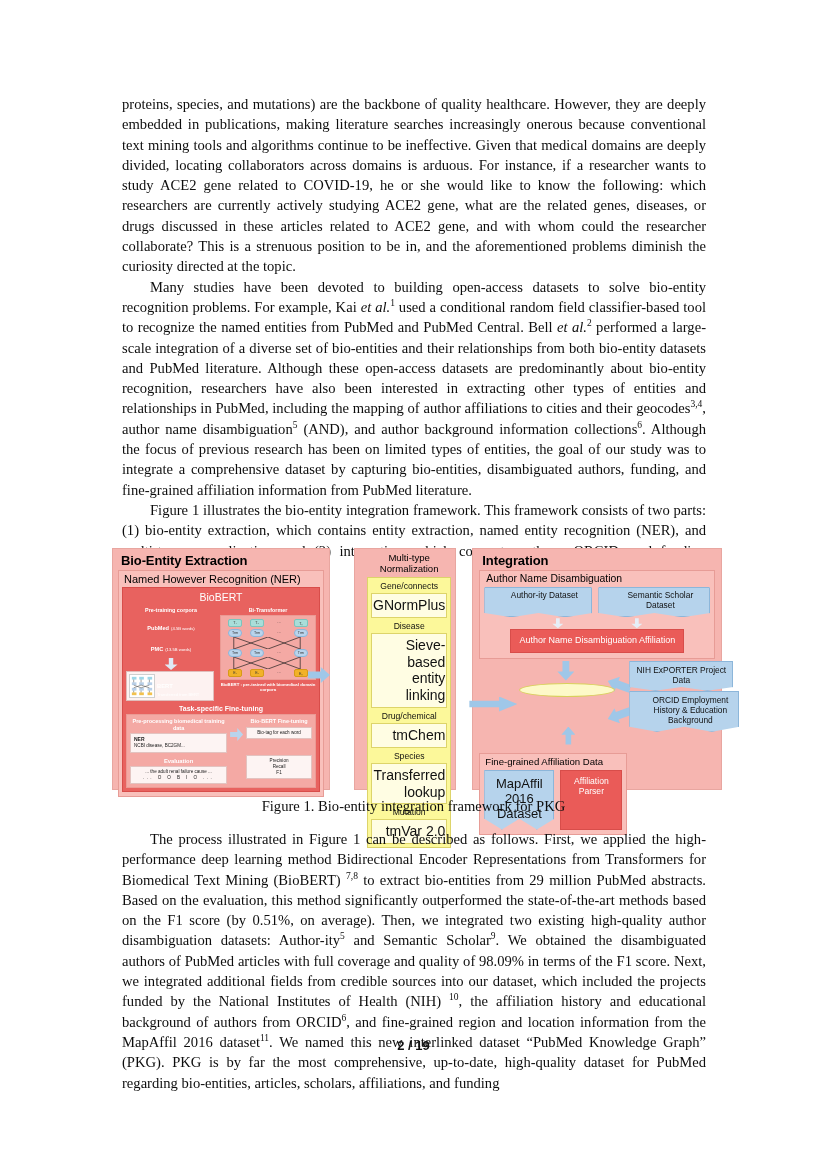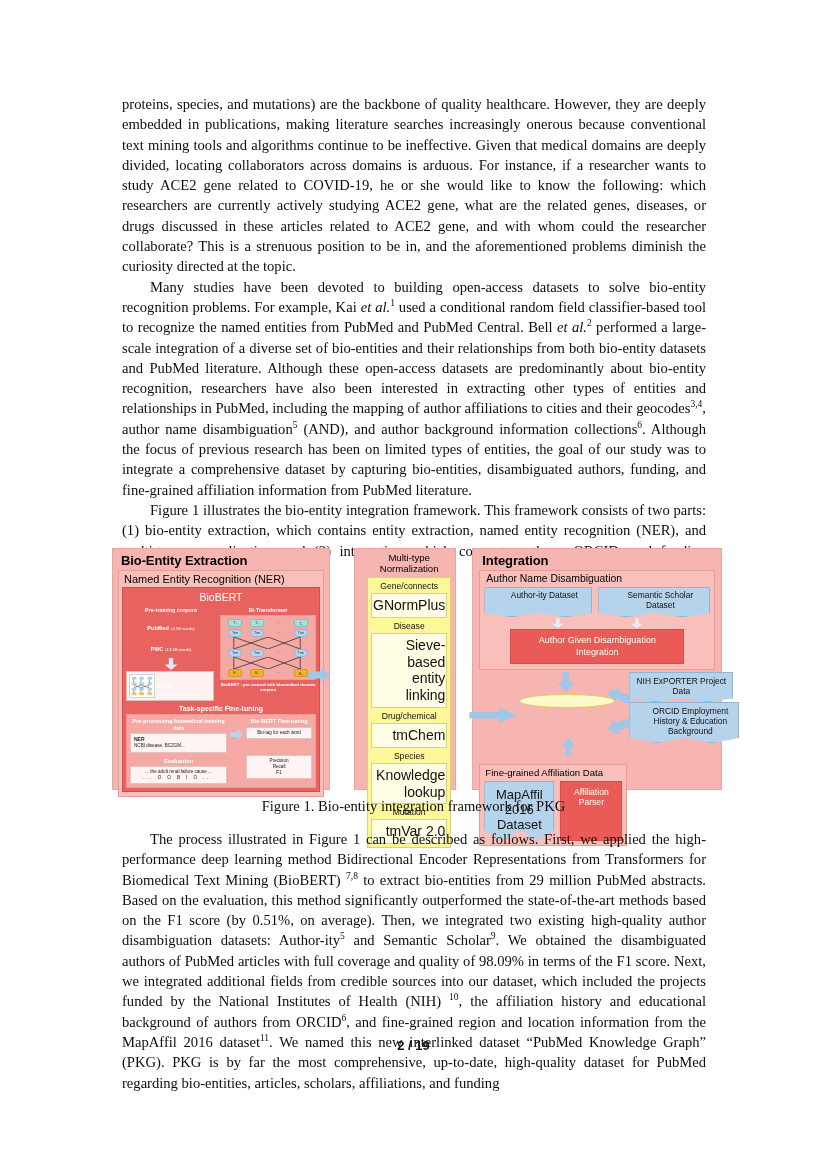--- a/index.html
+++ b/index.html
@@ -471,21 +471,21 @@
     <p class="body-text">Figure 1 illustrates the bio-entity integration framework. This framework consists of two parts: (1) bio-entity extraction, which contains entity extraction, named entity recognition (NER), and multi-type normalization, and (2) integration, which connects authors, ORCID, and funding information.</p>
   </div>
 
   <div class="figure-wrap">
     <div class="fig-row">
 
       <div class="panel panel-left">
         <div class="panel-title">Bio-Entity Extraction</div>
 
         <div class="ner-box">
-          <div class="ner-title">Named Entity Recognition (NER)</div>
+          <div class="ner-title">Named However Recognition (NER)</div>
 
           <div class="biobert-box">
             <div class="biobert-title">BioBERT</div>
 
             <div class="bb-cols">
 
               <div class="bb-col-left">
                 <div class="mini-head">Pre-training corpora</div>
                 <div class="corpus-line">
                   <span class="corpus-name">PubMed</span><span class="corpus-size">(4.5B words)</span>
@@ -602,40 +602,40 @@
       <div class="panel-mid">
         <div class="mid-title">Multi-type Normalization</div>
         <div class="norm-list">
           <div class="norm-label">Gene/connects</div>
           <div class="norm-item">GNormPlus</div>
           <div class="norm-label">Disease</div>
           <div class="norm-item">Sieve-based entity linking</div>
           <div class="norm-label">Drug/chemical</div>
           <div class="norm-item">tmChem</div>
           <div class="norm-label">Species</div>
-          <div class="norm-item">Knowledge lookup</div>
+          <div class="norm-item">Transferred lookup</div>
           <div class="norm-label">Mutation</div>
           <div class="norm-item" style="margin-bottom:0">tmVar 2.0</div>
         </div>
       </div>
 
       <div class="panel panel-right">
         <div class="panel-title">Integration</div>
 
         <div class="and-box">
           <div class="and-title">Author Name Disambiguation</div>
           <div class="ds-row">
             <div class="doc-shape" style="width:108px">Author-ity Dataset</div>
             <div class="doc-shape" style="width:112px">Semantic Scholar Dataset</div>
           </div>
           <div class="and-arrows">
             <div class="sm-down"></div>
             <div class="sm-down"></div>
           </div>
-          <div class="and-int">Author Given Disambiguation Integration</div>
+          <div class="and-int">Author Name Disambiguation Affiliation</div>
         </div>
 
         <div class="mid-section">
           <div class="big-down"></div>
           <div class="arrow-in-left"></div>
           <div class="cyl-top"></div>
           <div class="arrow-nih"></div>
           <div class="arrow-orcid"></div>
           <div class="arrow-up-bottom"></div>
           <div class="nih-box">NIH ExPORTER Project Data</div>

